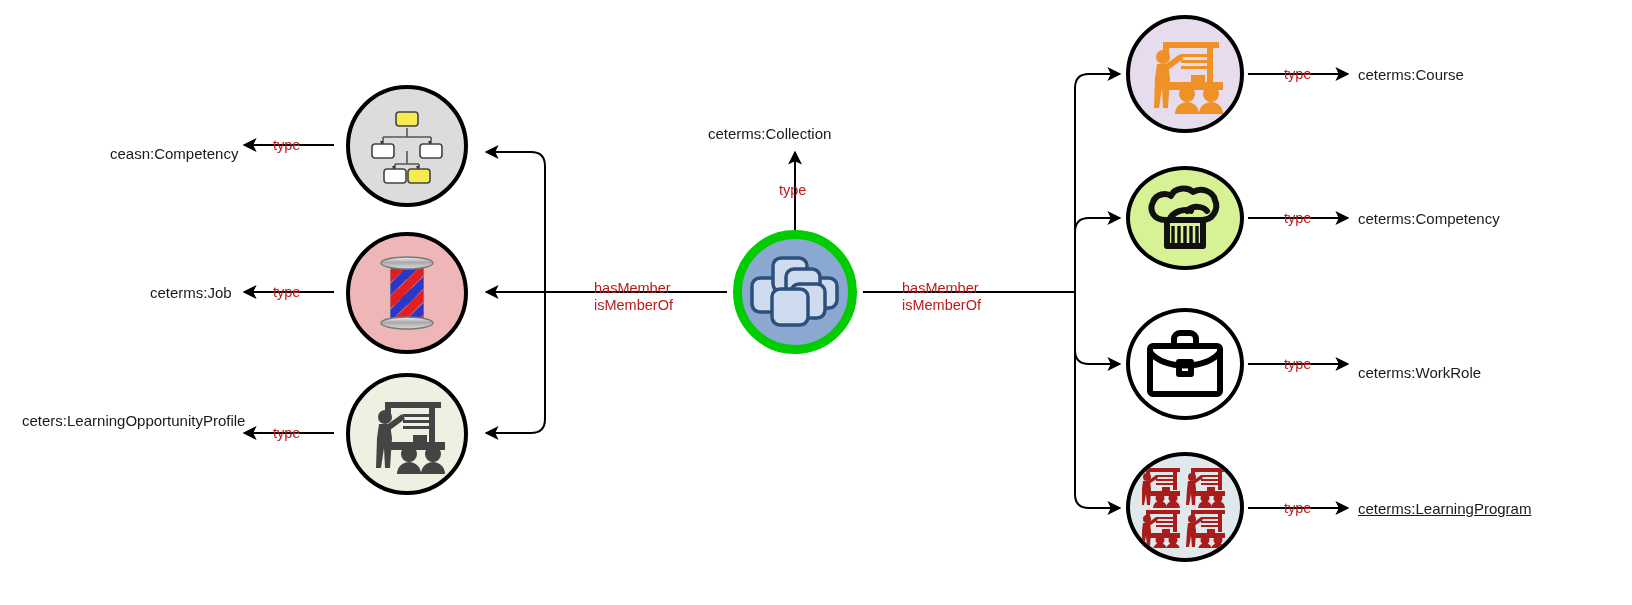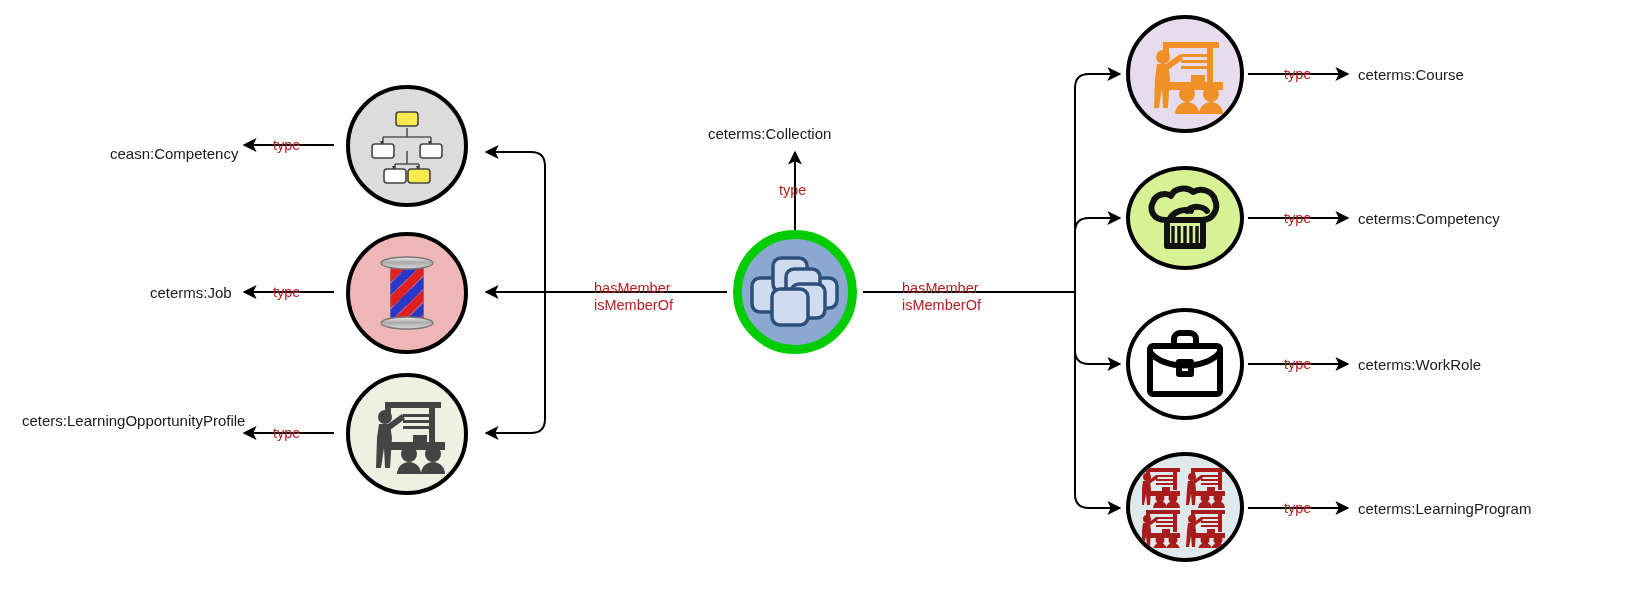--- a/index.html
+++ b/index.html
@@ -282,21 +282,21 @@
         <g fill="none" stroke="#000000" stroke-width="6" stroke-linejoin="round">
           <path d="M31 18 v-7 a6 6 0 0 1 6 -6 h10 a6 6 0 0 1 6 6 v7"></path>
           <rect x="7" y="18" width="70" height="48" rx="3"></rect>
           <path d="M7 24 C20 42 64 42 77 24"></path>
           <rect x="36" y="34" width="12" height="12"></rect>
         </g>
       </svg>
     </span>
   </div>
   <div class="edge-label" style="left:1284px; top:356px;">type</div>
-  <div class="term-label" style="left:1358px; top:356px;">ceterms:WorkRole</div>
+  <div class="term-label" style="left:1358px; top:364px;">ceterms:WorkRole</div>
 
   <div class="node node-ring" style="left:1126px; top:452px; width:118px; height:110px; background:#dfe9ec;">
     <span>
       <svg width="86" height="82" viewBox="0 0 86 82">
         <g fill="#a81c1c">
           <g>
             <path d="M4 2 h34 v4 h-3 v18 h-4 V6 H8 V2 z"></path>
             <rect x="4" y="2" width="4" height="8"></rect>
             <rect x="14" y="9" width="18" height="2"></rect>
             <rect x="14" y="13" width="18" height="2"></rect>
@@ -357,15 +357,15 @@
             <circle cx="18" cy="32" r="4.5"></circle>
             <path d="M11 42 a7 7 0 0 1 14 0 z"></path>
             <circle cx="31" cy="32" r="4.5"></circle>
             <path d="M24 42 a7 7 0 0 1 14 0 z"></path>
           </g>
         </g>
       </svg>
     </span>
   </div>
   <div class="edge-label" style="left:1284px; top:500px;">type</div>
-  <div class="term-label" style="left:1358px; top:500px;">ceterms:LearningProgram</div>
+  <div class="term-label" style="left:1358px; top:500px;text-decoration:underline;">ceterms:LearningProgram</div>
 
 </div>
 
 </body></html>

